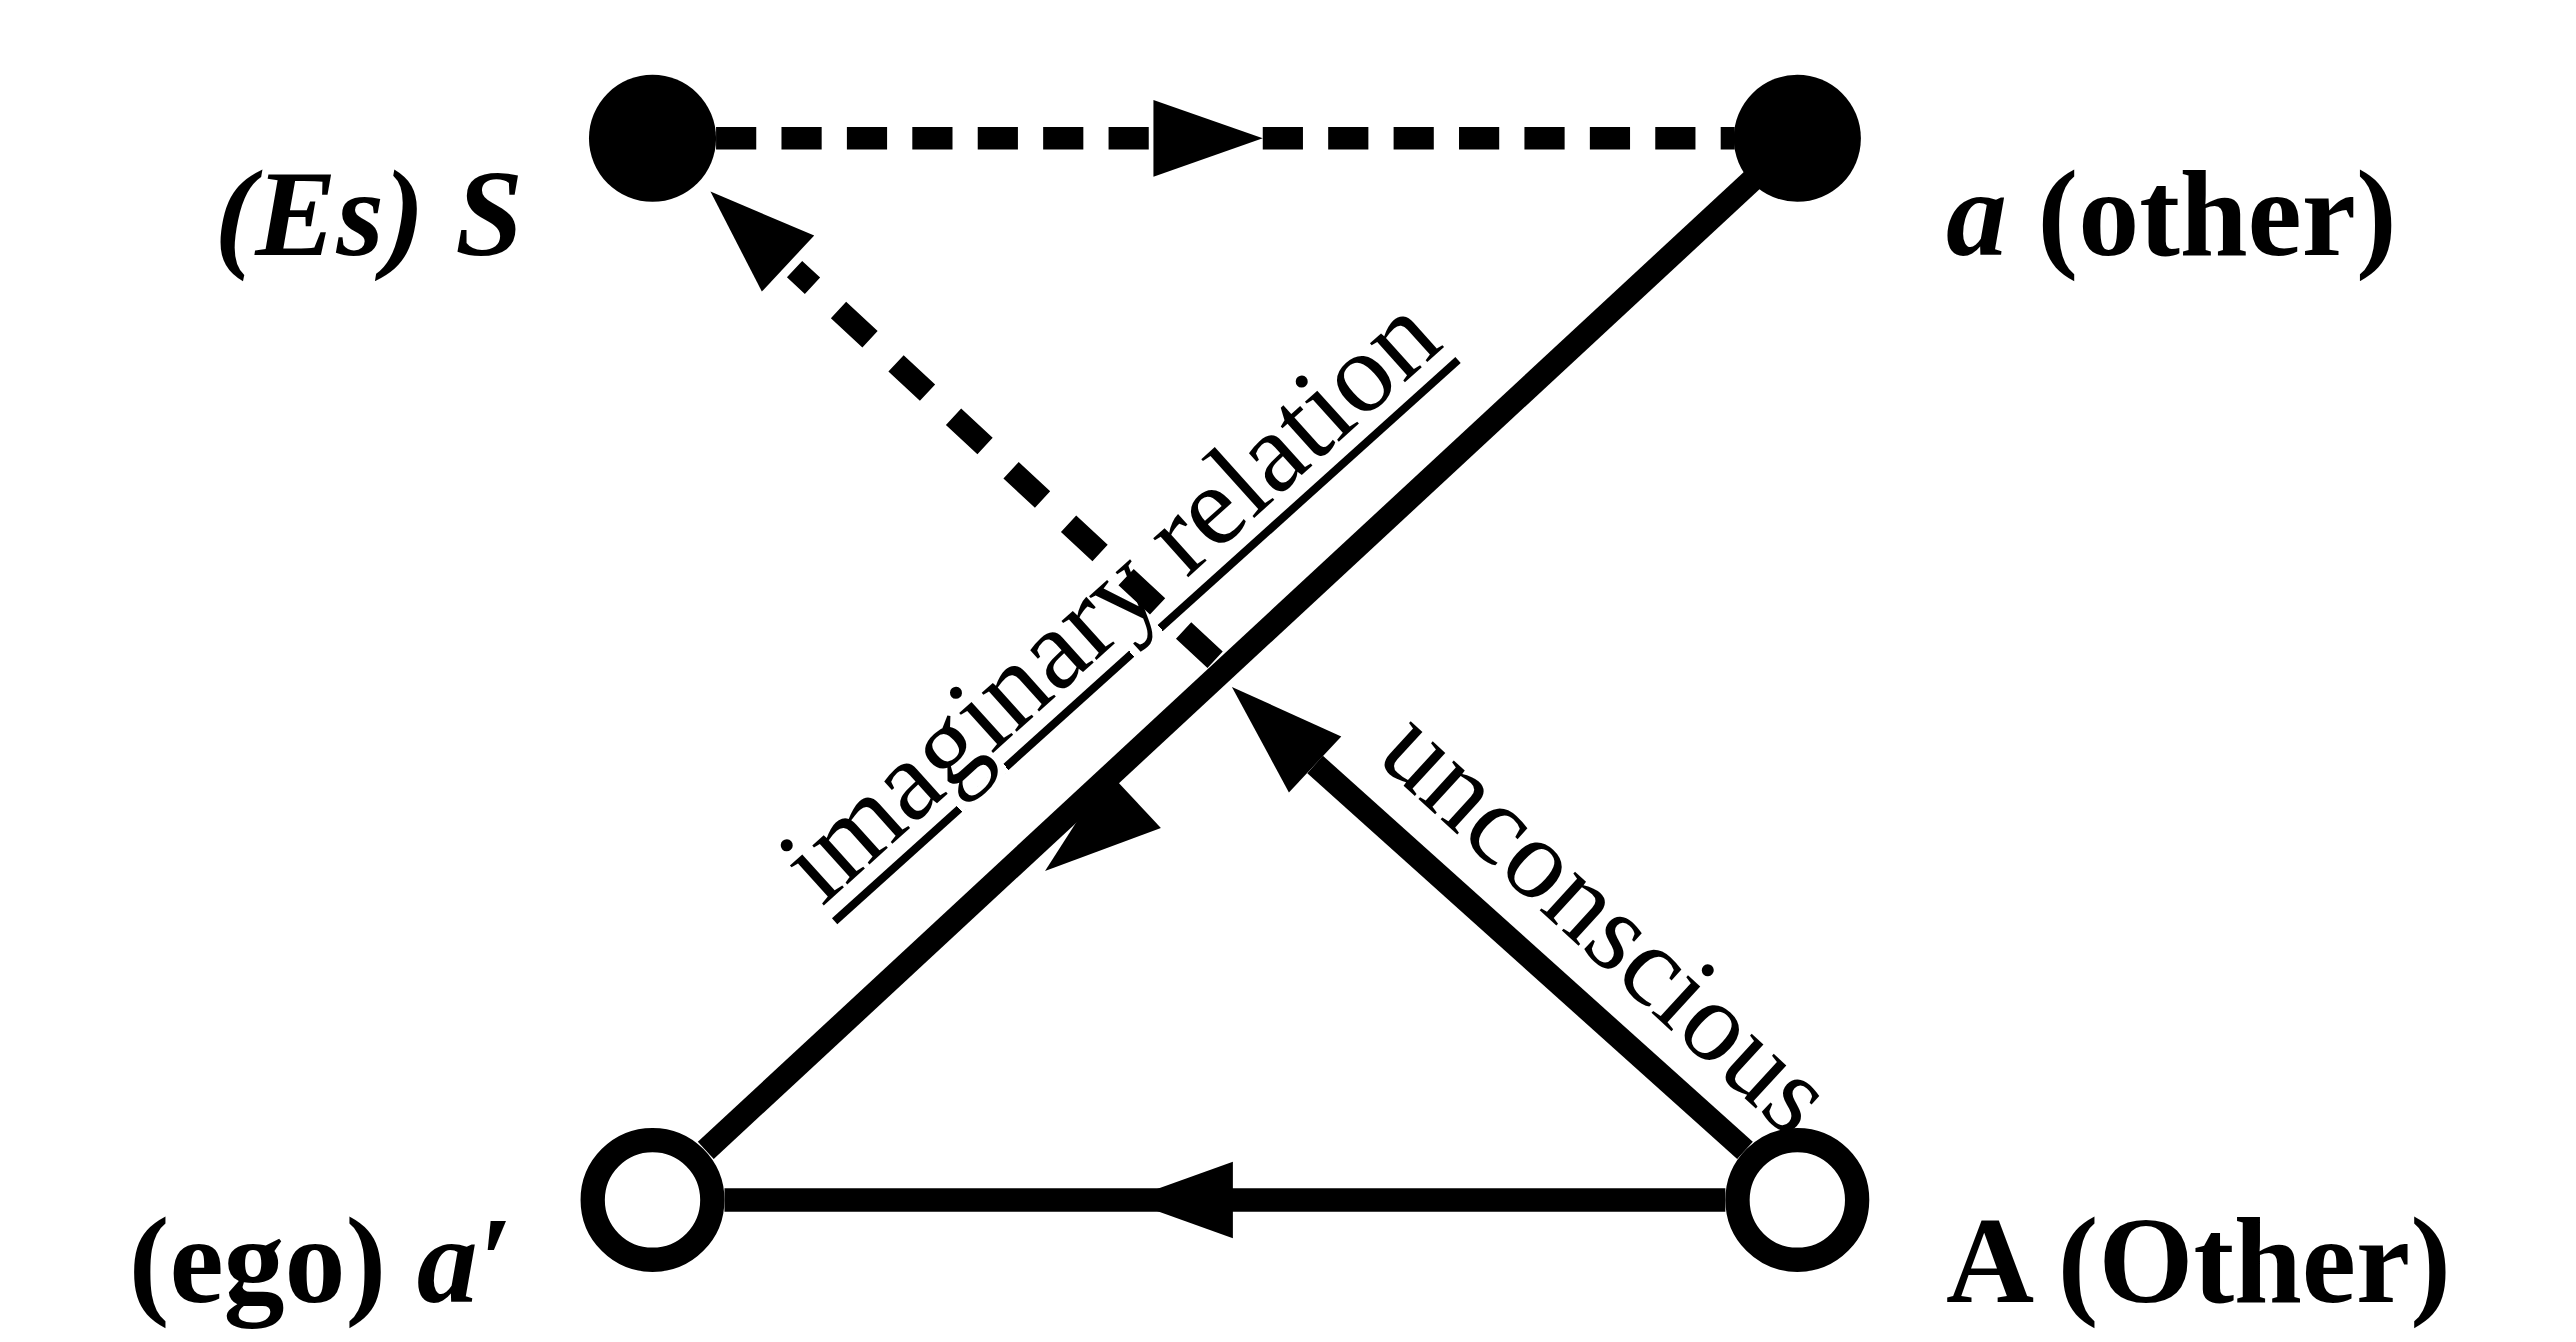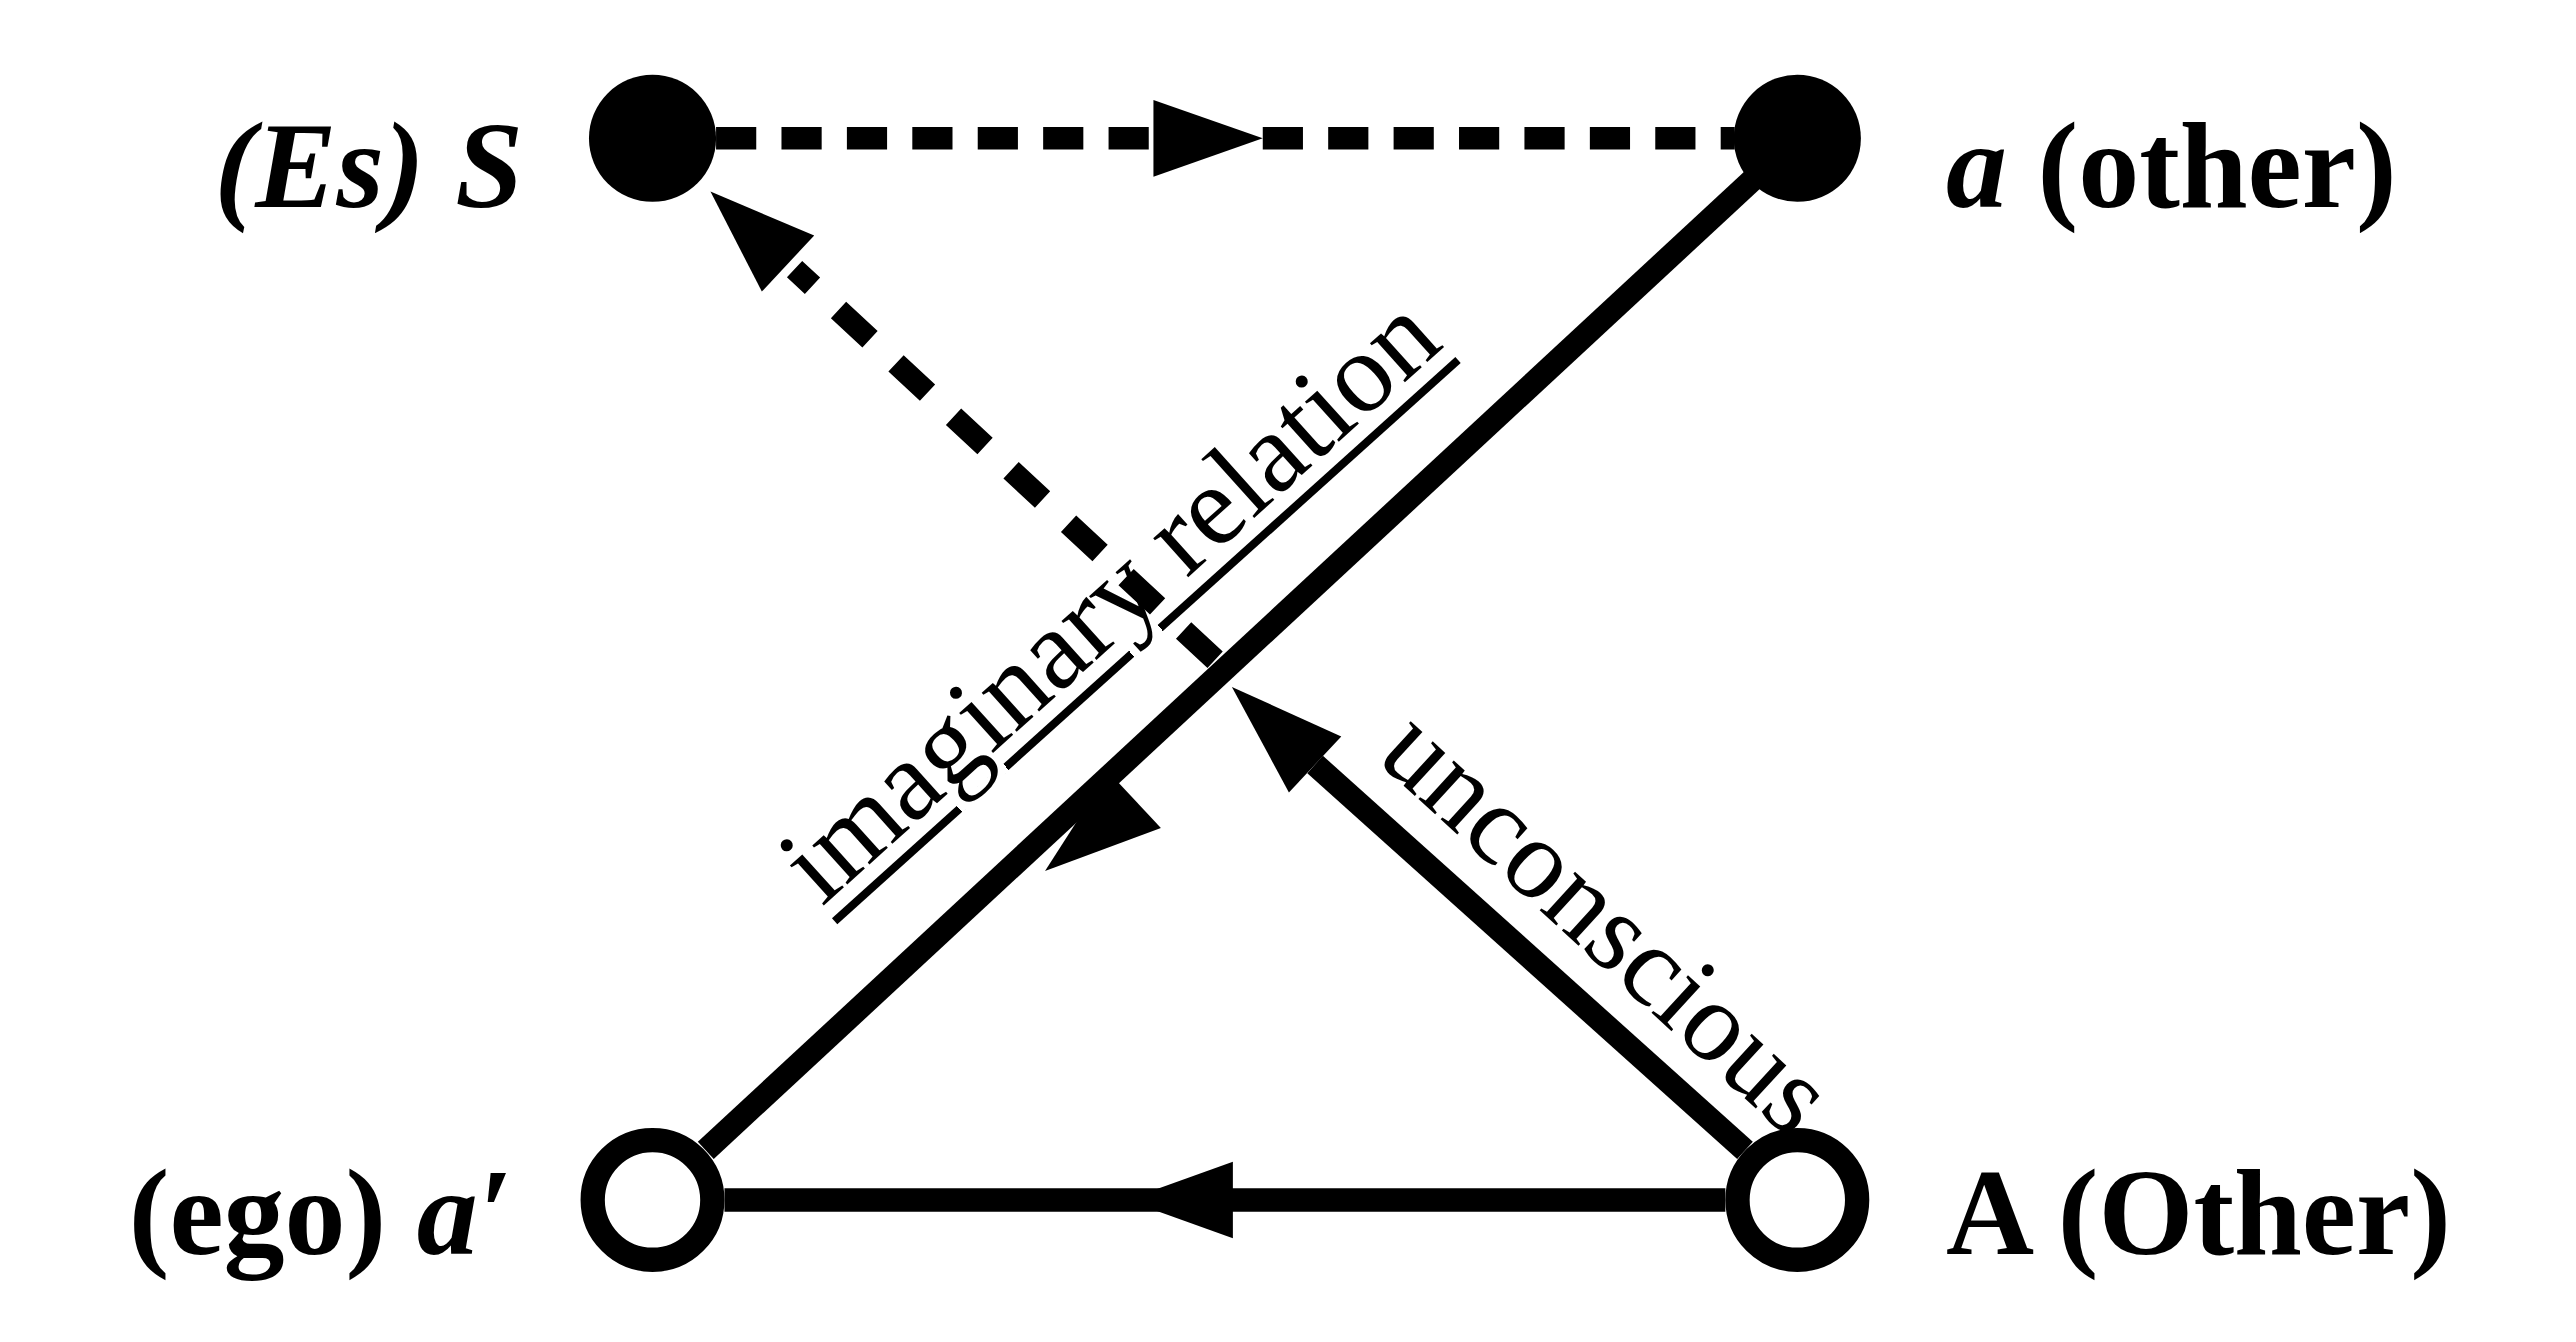--- a/index.html
+++ b/index.html
@@ -18,20 +18,21 @@
   svg.graph circle.filled { fill:currentColor; stroke:none; }
   svg.graph circle.open { fill:var(--bg); stroke:currentColor; }
 
   .node-label {
     position:absolute;
     font-weight:bold;
     font-size:122px;
     line-height:1;
     white-space:nowrap;
     color:var(--ink);
+    margin-top:48px;
   }
   .it { font-style:italic; }
   .label-s        { left:523px;  top:166px;  transform:translate(-100%,-50%); }
   .label-a        { left:1946px; top:166px;  transform:translate(0,-50%); }
   .label-ego      { left:512px;  top:1213px; transform:translate(-100%,-50%); }
   .label-big-other{ left:1946px; top:1213px; transform:translate(0,-50%); }
 
   .edge-label {
     position:absolute;
     font-size:114px;

